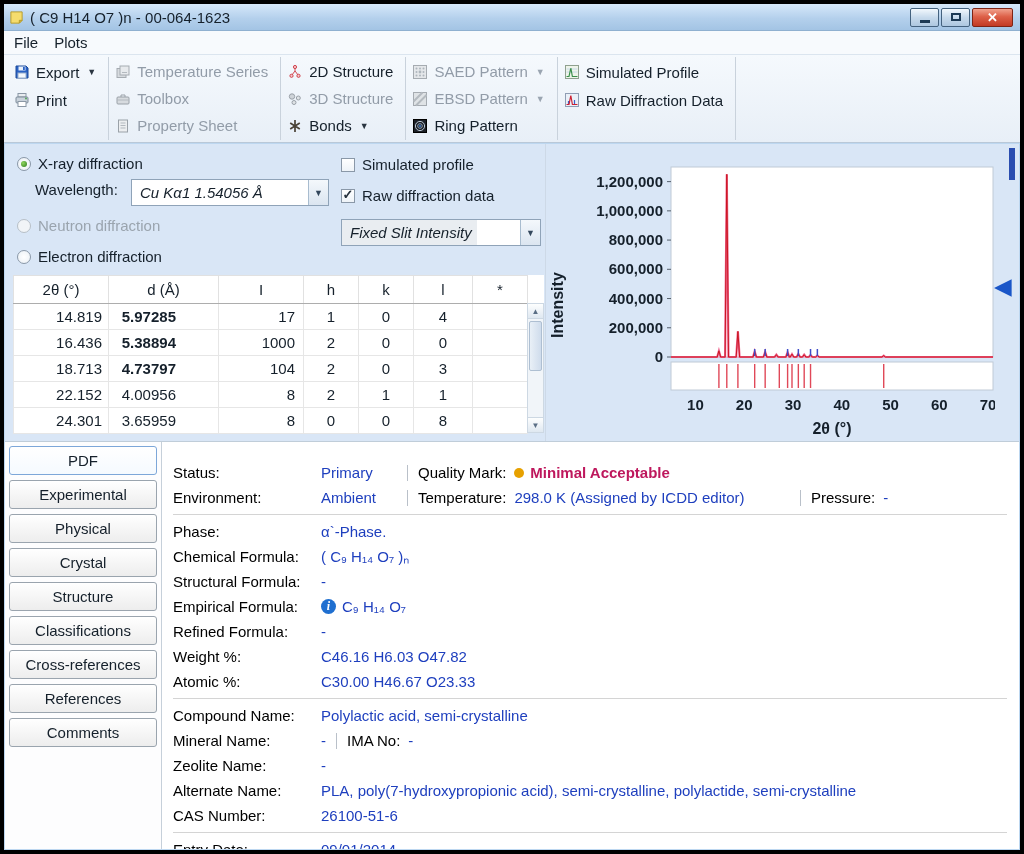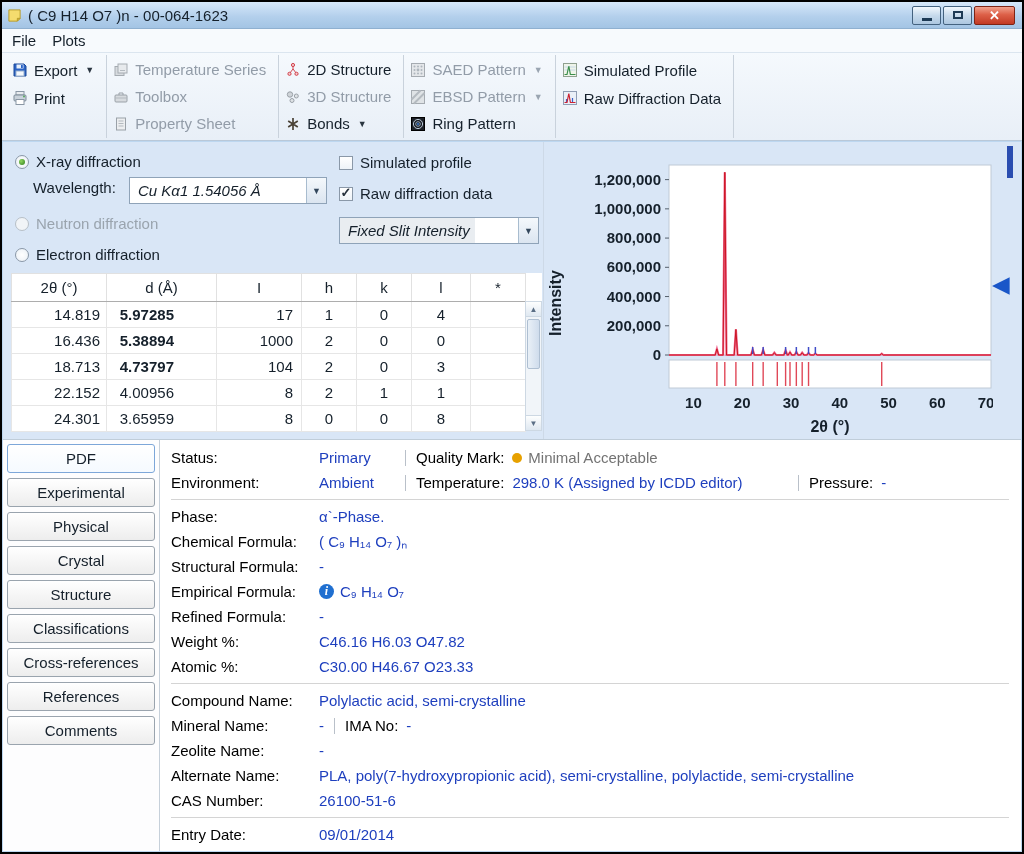--- a/index.html
+++ b/index.html
@@ -1,19 +1,19 @@
 <!DOCTYPE html>
 <html><head>
 <meta charset="utf-8">
 <style>
   * { box-sizing: border-box; margin: 0; padding: 0; }
   html,body { width:1024px; height:854px; }
   body { font-family:"Liberation Sans",sans-serif; font-size:15px; color:#15202b;
          background:#9cbede; position:relative; overflow:hidden; }
-  .window { position:absolute; inset:0; border:2px solid #000000; background:#bdd7f0; }
+  .window { position:absolute; inset:0; border:4px solid #000000; background:#bdd7f0; }
 
   
   .titlebar { height:27px; display:flex; align-items:center; padding:0 5px;
               background:linear-gradient(#d6e8fa,#b4d0ec 55%,#a3c4e4); border-bottom:1px solid #8fb0d0; }
   .title-text { margin-left:6px; color:#15202b; }
   .win-btns { margin-left:auto; display:flex; gap:2px; padding-right:2px; }
   .win-btn { width:29px; height:19px; border:1px solid #44627f; border-radius:2px;
              background:linear-gradient(#f2f8fd,#c7daec 50%,#adc7e0);
              display:flex; align-items:center; justify-content:center; }
   .win-btn .min-glyph { width:10px; height:3px; background:#1d3a55; margin-top:8px; }
@@ -89,26 +89,26 @@
   .edge-strip { position:absolute; right:0px; top:-4px; width:6px; height:32px; background:#2a4db0; }
 
   
   .bottom { position:absolute; left:0; right:0; top:297px; bottom:0; background:#fff; border-top:1px solid #c0cdd9; display:flex; }
   .tabs { width:157px; flex:none; border-right:1px solid #c6d0da; padding-top:4px; background:#fdfdfe; }
   .tab { width:148px; height:29px; margin:0 0 5px 4px; border:1px solid #9aa4ae; border-radius:3px;
          background:linear-gradient(#ffffff,#ededed); display:flex; align-items:center; justify-content:center;
          cursor:pointer; }
   .tab.active { background:linear-gradient(#ffffff,#f5faff); border-color:#7da7d9; }
 
-  .details { flex:1; padding:5px 12px 0 11px; overflow:hidden; }
+  .details { flex:1; padding:18px 12px 0 11px; overflow:hidden; }
   .drow { display:flex; align-items:center; line-height:25px; min-height:25px; }
   .dlabel { width:148px; flex:none; color:#000; }
   .dlabel.auto { width:auto; margin-right:8px; }
   .dval { color:#1e3fbe; white-space:nowrap; }
-  .dval.green { color:#737373; }
+  .dval.green { color:#be185d;font-weight:bold; }
   .col1 { display:flex; width:224px; flex:none; }
   .col2 { display:flex; width:372px; flex:none; }
   .vsep { border-left:1px solid #b9c0c9; height:16px; margin:0 10px; flex:none; }
   hr.dsep { border:none; border-top:1px solid #d4d4d4; margin:4px 0; }
   .q-dot { width:10px; height:10px; border-radius:50%; background:#e7a100; display:inline-block; margin-right:6px; flex:none; }
   .info-icon { width:15px; height:15px; border-radius:50%; background:#1f6fd0; color:#fff;
                font-family:"Liberation Serif",serif; font-style:italic; font-weight:bold; font-size:12px;
                display:inline-flex; align-items:center; justify-content:center; margin-right:6px; flex:none; }
 </style>
 </head>

